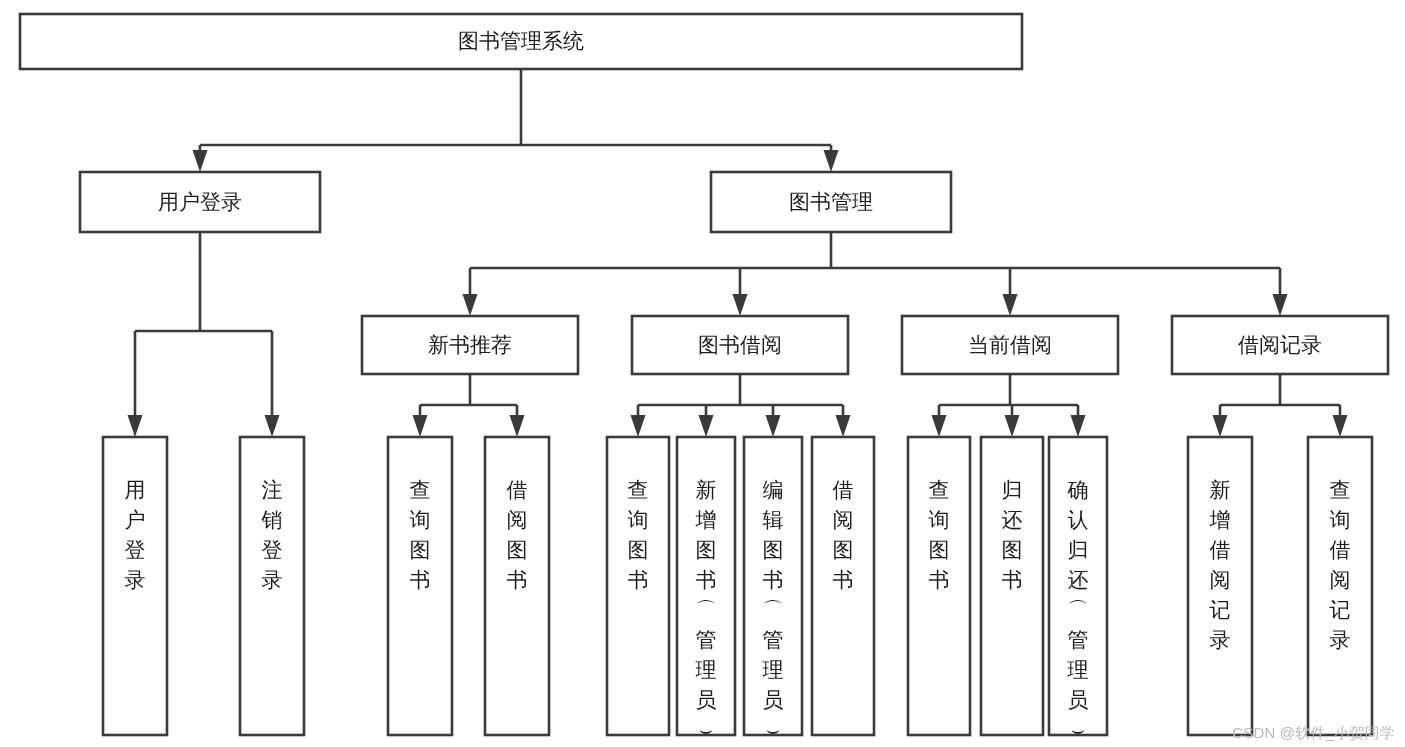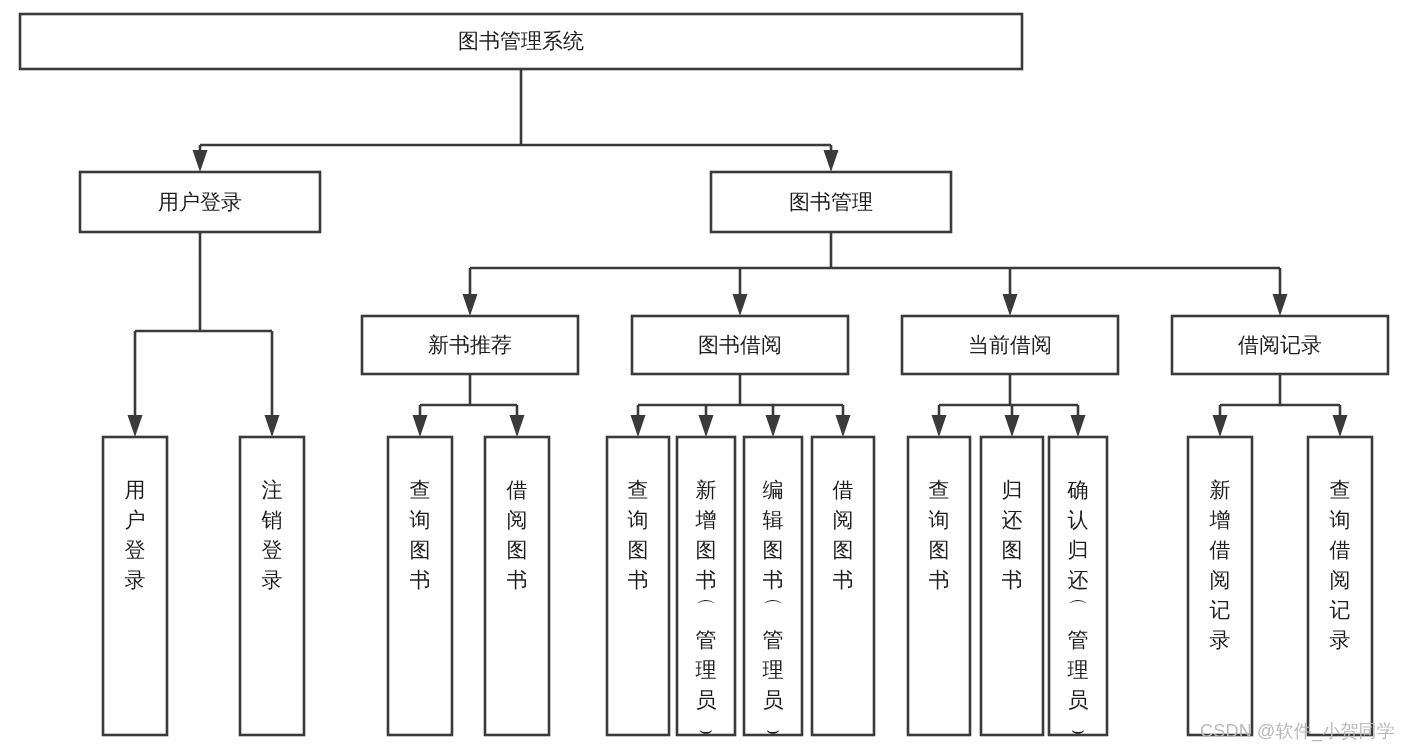--- a/index.html
+++ b/index.html
@@ -52,21 +52,21 @@
     fill: #1d1d1d;
     font-family: "Liberation Sans", "DejaVu Sans", sans-serif;
     font-size: 21px;
     text-anchor: middle;
   }
   .watermark-text {
     position: absolute;
     right: 10px;
     bottom: 4px;
     color: #b9b9b9;
-    font-size: 18px;
+    font-size: 15px;
     font-family: "Liberation Sans", "DejaVu Sans", sans-serif;
     white-space: nowrap;
     letter-spacing: 0.2px;
     user-select: none;
   }
 </style>
 </head>
 <body>
 
 <div id="diagram-root">

